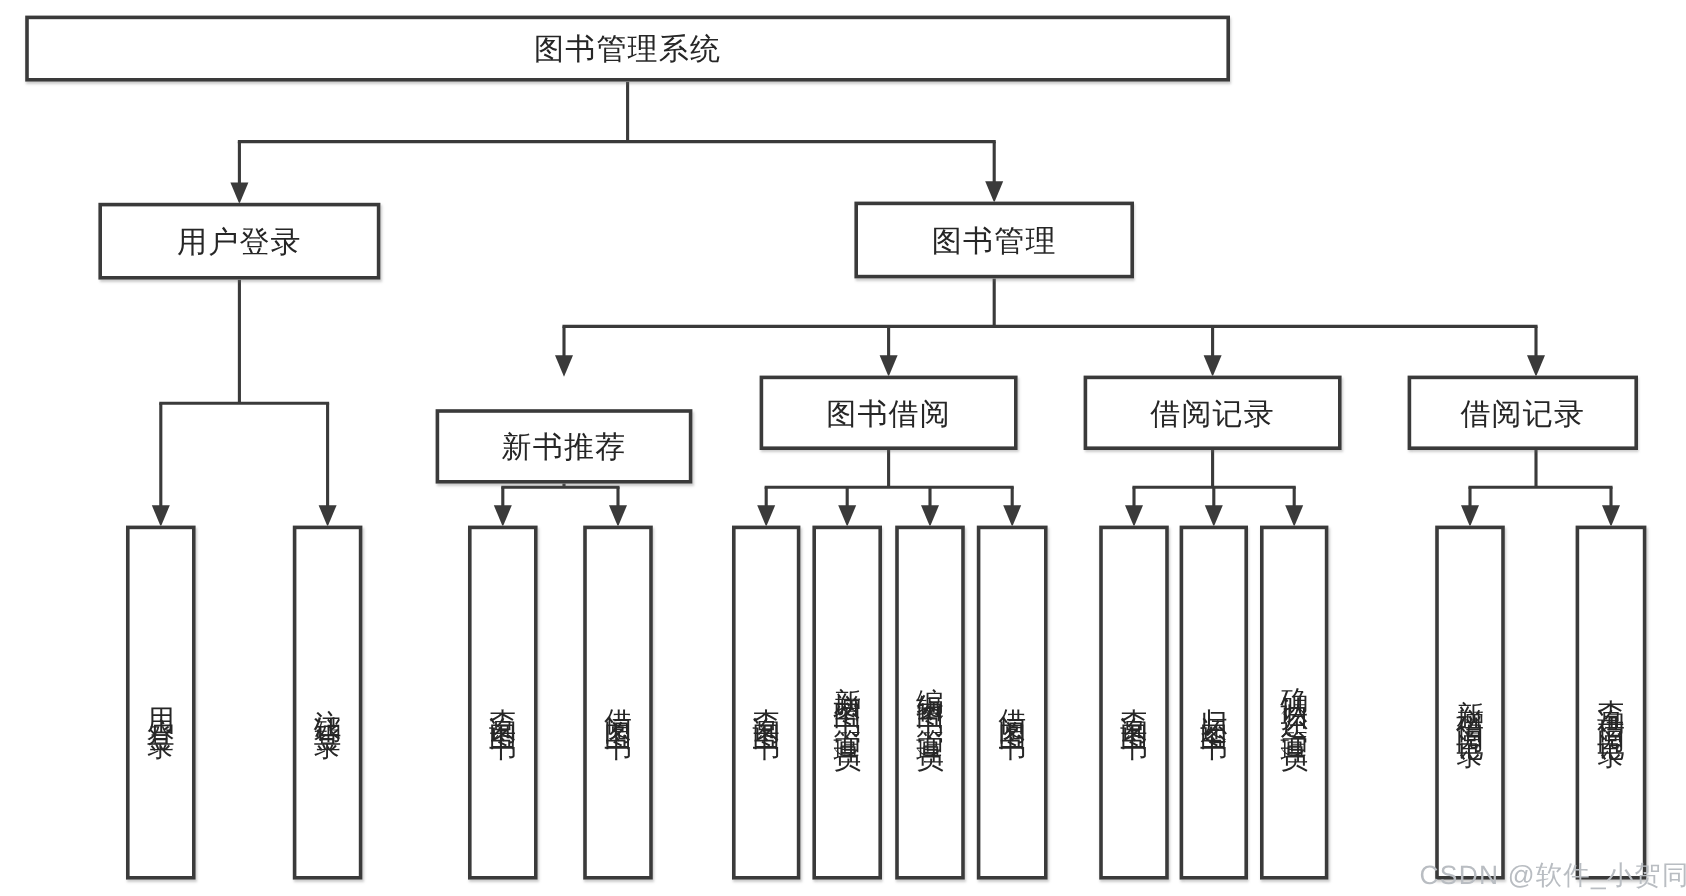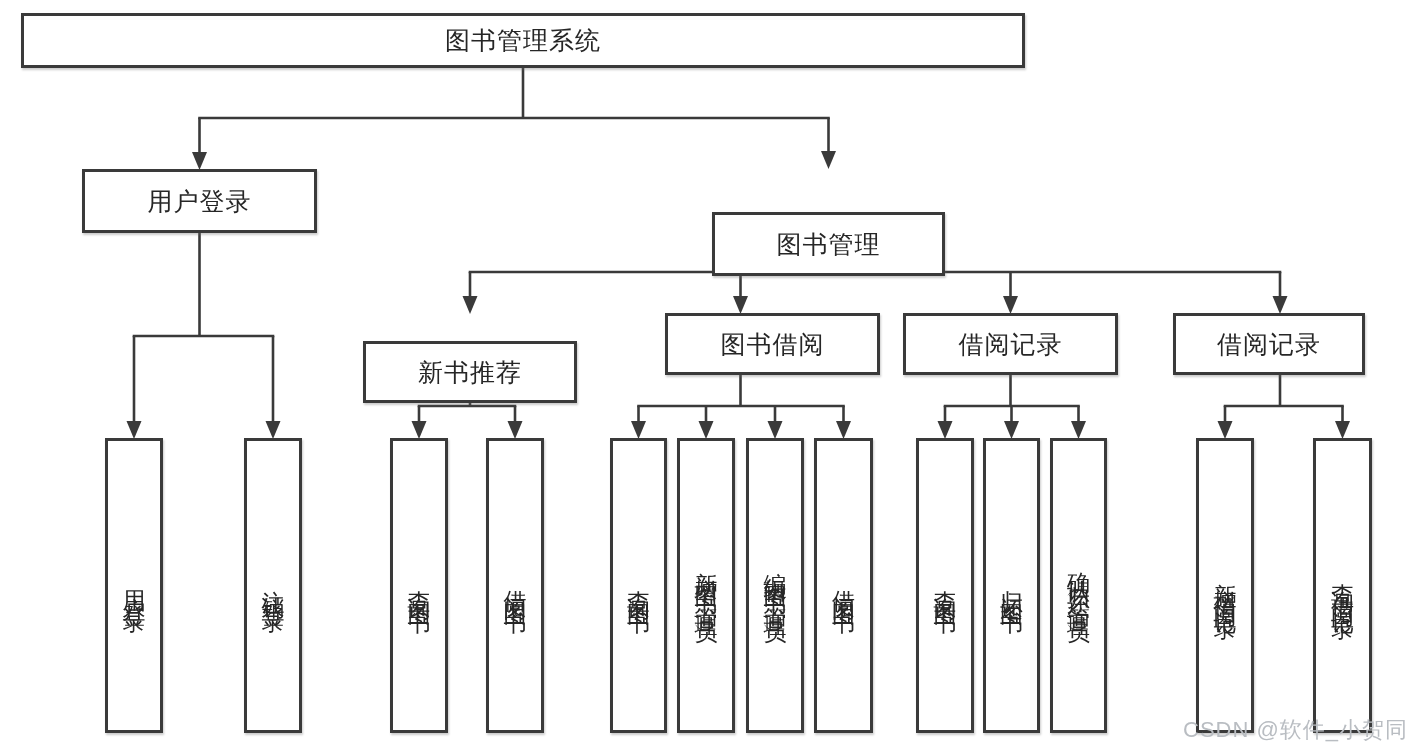--- a/index.html
+++ b/index.html
@@ -104,27 +104,27 @@
       <line x1="1342.5" y1="406" x2="1342.5" y2="422" stroke="#3a3a3a" stroke-width="2.6"></line>
       <polygon points="1335,421 1350,421 1342.5,439" fill="#3a3a3a"></polygon>
     </svg>
   <div id="nodes">
       <div class="node h" style="left: 21px; top: 13px; width: 1004px; height: 55px;">
         <span class="lbl">图书管理系统</span>
       </div>
       <div class="node h" style="left: 82px; top: 169px; width: 235px; height: 64px;">
         <span class="lbl">用户登录</span>
       </div>
-      <div class="node h" style="left: 712px; top: 168px; width: 233px; height: 64px; margin-top: 44px;">
+      <div class="node h" style="left: 712px; top: 168px; width: 233px; height: 64px;">
         <span class="lbl">图书管理</span>
       </div>
       <div class="node h" style="left: 363px; top: 313px; width: 214px; height: 62px; margin-top: 28px;">
         <span class="lbl">新书推荐</span>
       </div>
-      <div class="node h" style="left: 633px; top: 313px; width: 215px; height: 62px; margin-left: 32px;">
+      <div class="node h" style="left: 633px; top: 313px; width: 215px; height: 62px;">
         <span class="lbl">图书借阅</span>
       </div>
       <div class="node h" style="left: 903px; top: 313px; width: 215px; height: 62px;">
         <span class="lbl">借阅记录</span>
       </div>
       <div class="node h" style="left: 1173px; top: 313px; width: 192px; height: 62px;">
         <span class="lbl">借阅记录</span>
       </div>
       <div class="node v" style="left: 105px; top: 438px; width: 58px; height: 295px;">
         <span class="lbl">用户登录</span>

